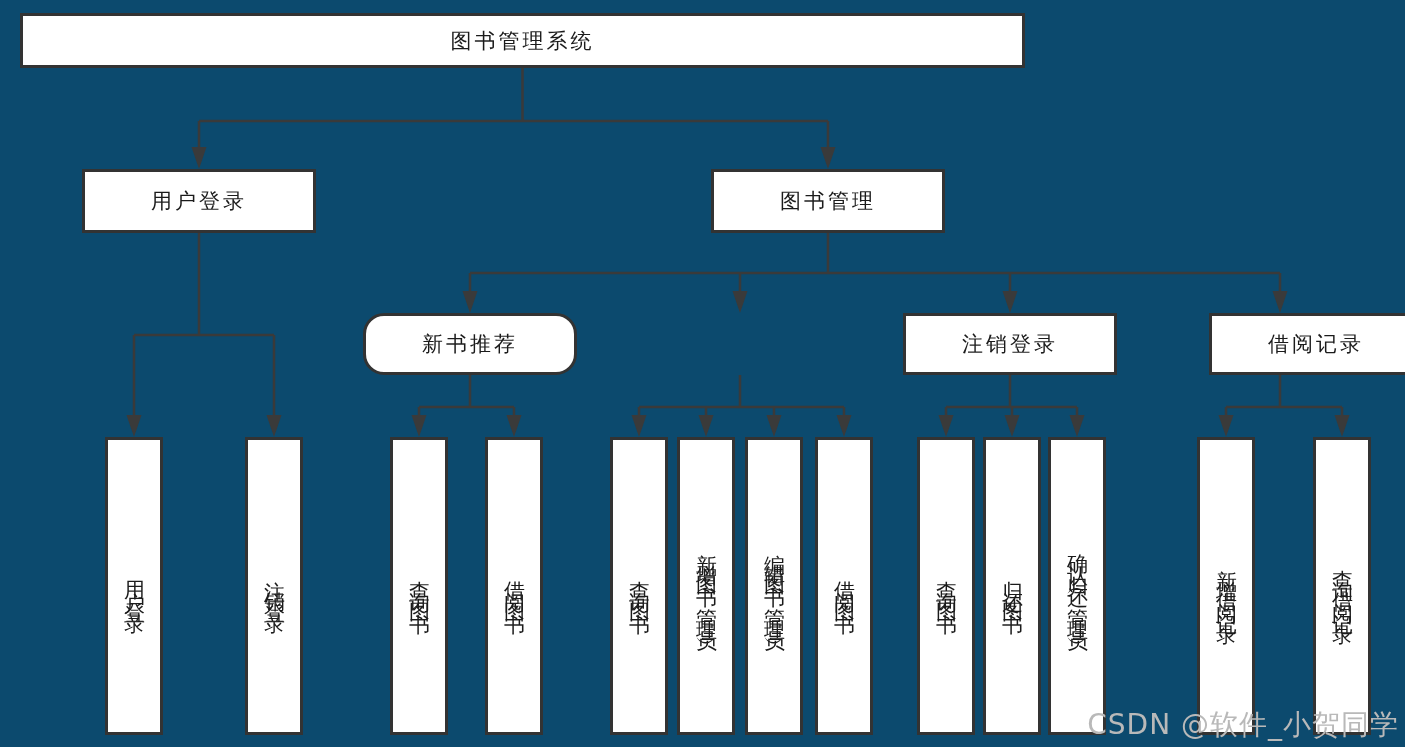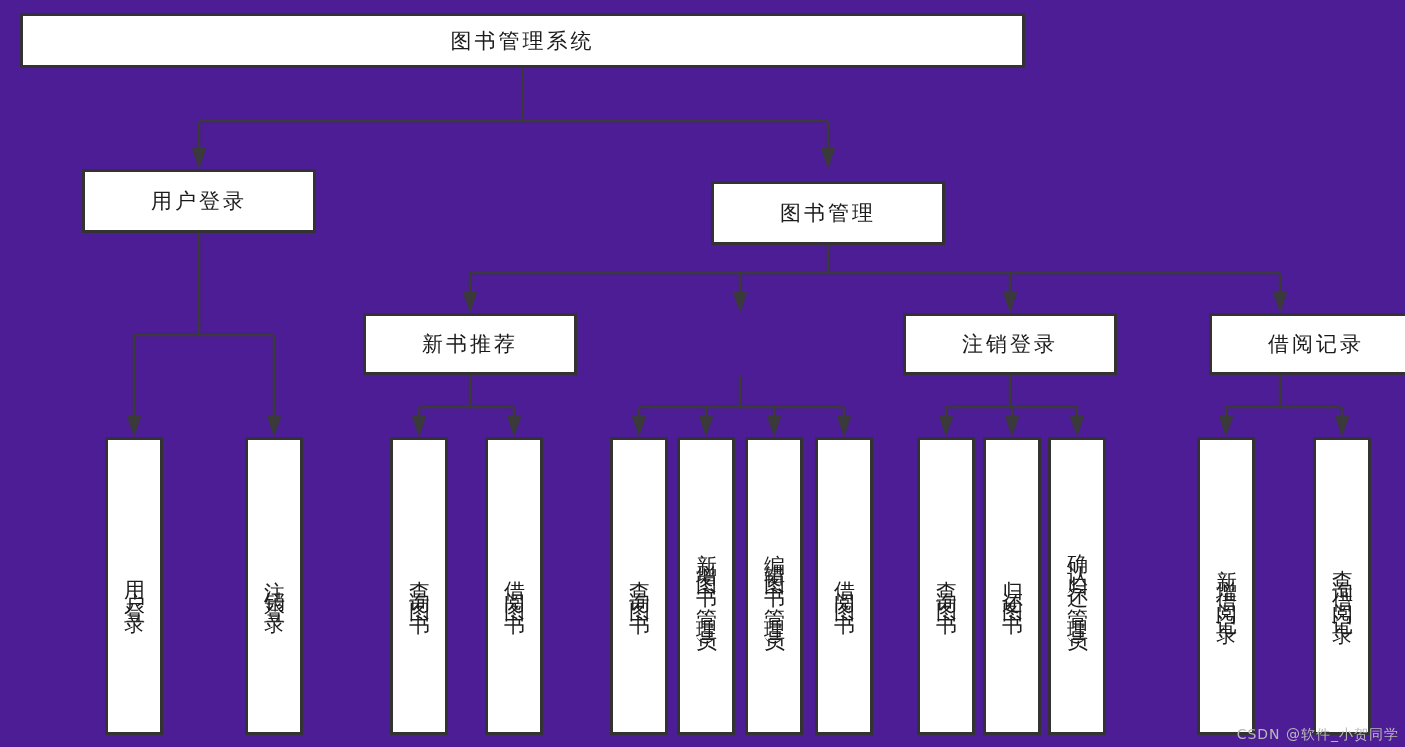--- a/index.html
+++ b/index.html
@@ -5,21 +5,21 @@
   html, body {
     margin: 0;
     padding: 0;
     background: #ffffff;
     font-family: "DejaVu Sans", "Liberation Sans", sans-serif;
   }
   #canvas {
     position: relative;
     width: 1405px;
     height: 747px;
-    background: #4c1d95;
+    background: #0c4a6e;
     overflow: hidden;
   }
   #connectors {
     position: absolute;
     left: 0; top: 0;
     width: 1405px;
     height: 747px;
   }
   .box {
     position: absolute;
@@ -38,39 +38,39 @@
   }
   .leaf {
     writing-mode: vertical-rl;
     text-orientation: mixed;
     font-size: 21px;
     letter-spacing: 11px;
     line-height: 1;
   }
   .root-box   { left: 20px;  top: 13px;  width: 1005px; height: 55px; }
   .l1-a       { left: 82px;  top: 169px; width: 234px;  height: 64px; }
-  .l1-b       { left: 711px; top: 169px; width: 234px;  height: 64px; margin-top: 12px; }
+  .l1-b       { left: 711px; top: 169px; width: 234px;  height: 64px; }
   .l2         { top: 313px; width: 214px; height: 62px; }
-  .l2-a { left: 363px; }
+  .l2-a { left: 363px; border-radius: 21px; }
   .l2-b { left: 633px; }
   .l2-c { left: 903px; }
   .l2-d { left: 1209px; font-family: Liberation Mono, monospace; }
   .leafbox { top: 437px; width: 58px; height: 298px; }
   .lf-a1 { left: 105px; }  .lf-a2 { left: 245px; }
   .lf-b1 { left: 390px; }  .lf-b2 { left: 485px; }
   .lf-c1 { left: 610px; }  .lf-c2 { left: 677px; }
   .lf-c3 { left: 745px; }  .lf-c4 { left: 815px; }
   .lf-d1 { left: 917px; }  .lf-d2 { left: 983px; }
   .lf-d3 { left: 1048px; }
   .lf-e1 { left: 1197px; } .lf-e2 { left: 1313px; }
   .watermark {
     position: absolute;
     right: 6px;
     bottom: 3px;
-    font-size: 14px;
+    font-size: 28px;
     color: #b9b9b9;
     letter-spacing: 1px;
     white-space: nowrap;
   }
 </style>
 </head>
 <body>
 
 <div id="canvas">
 

